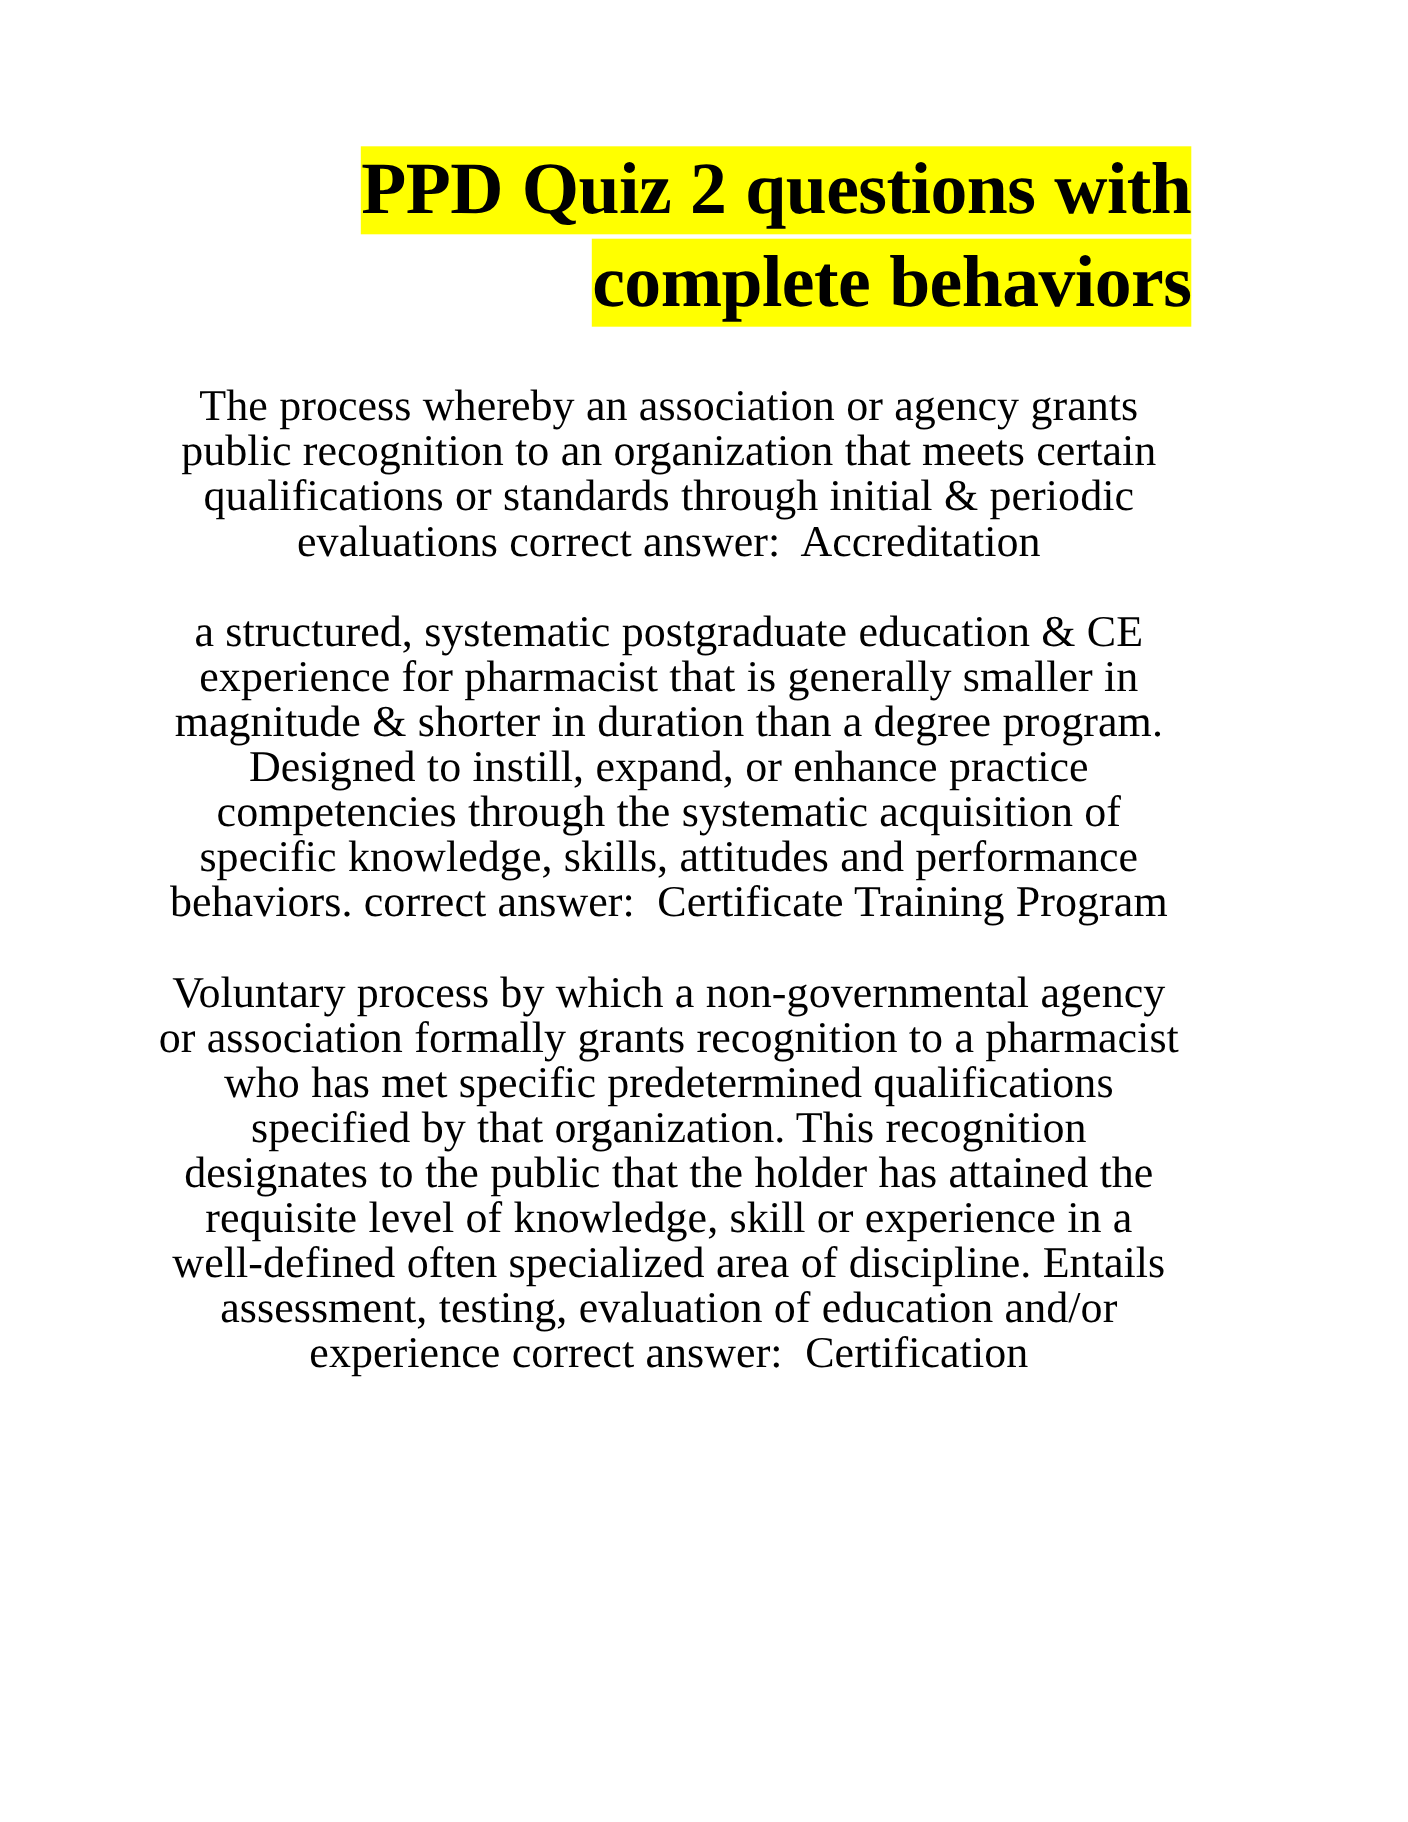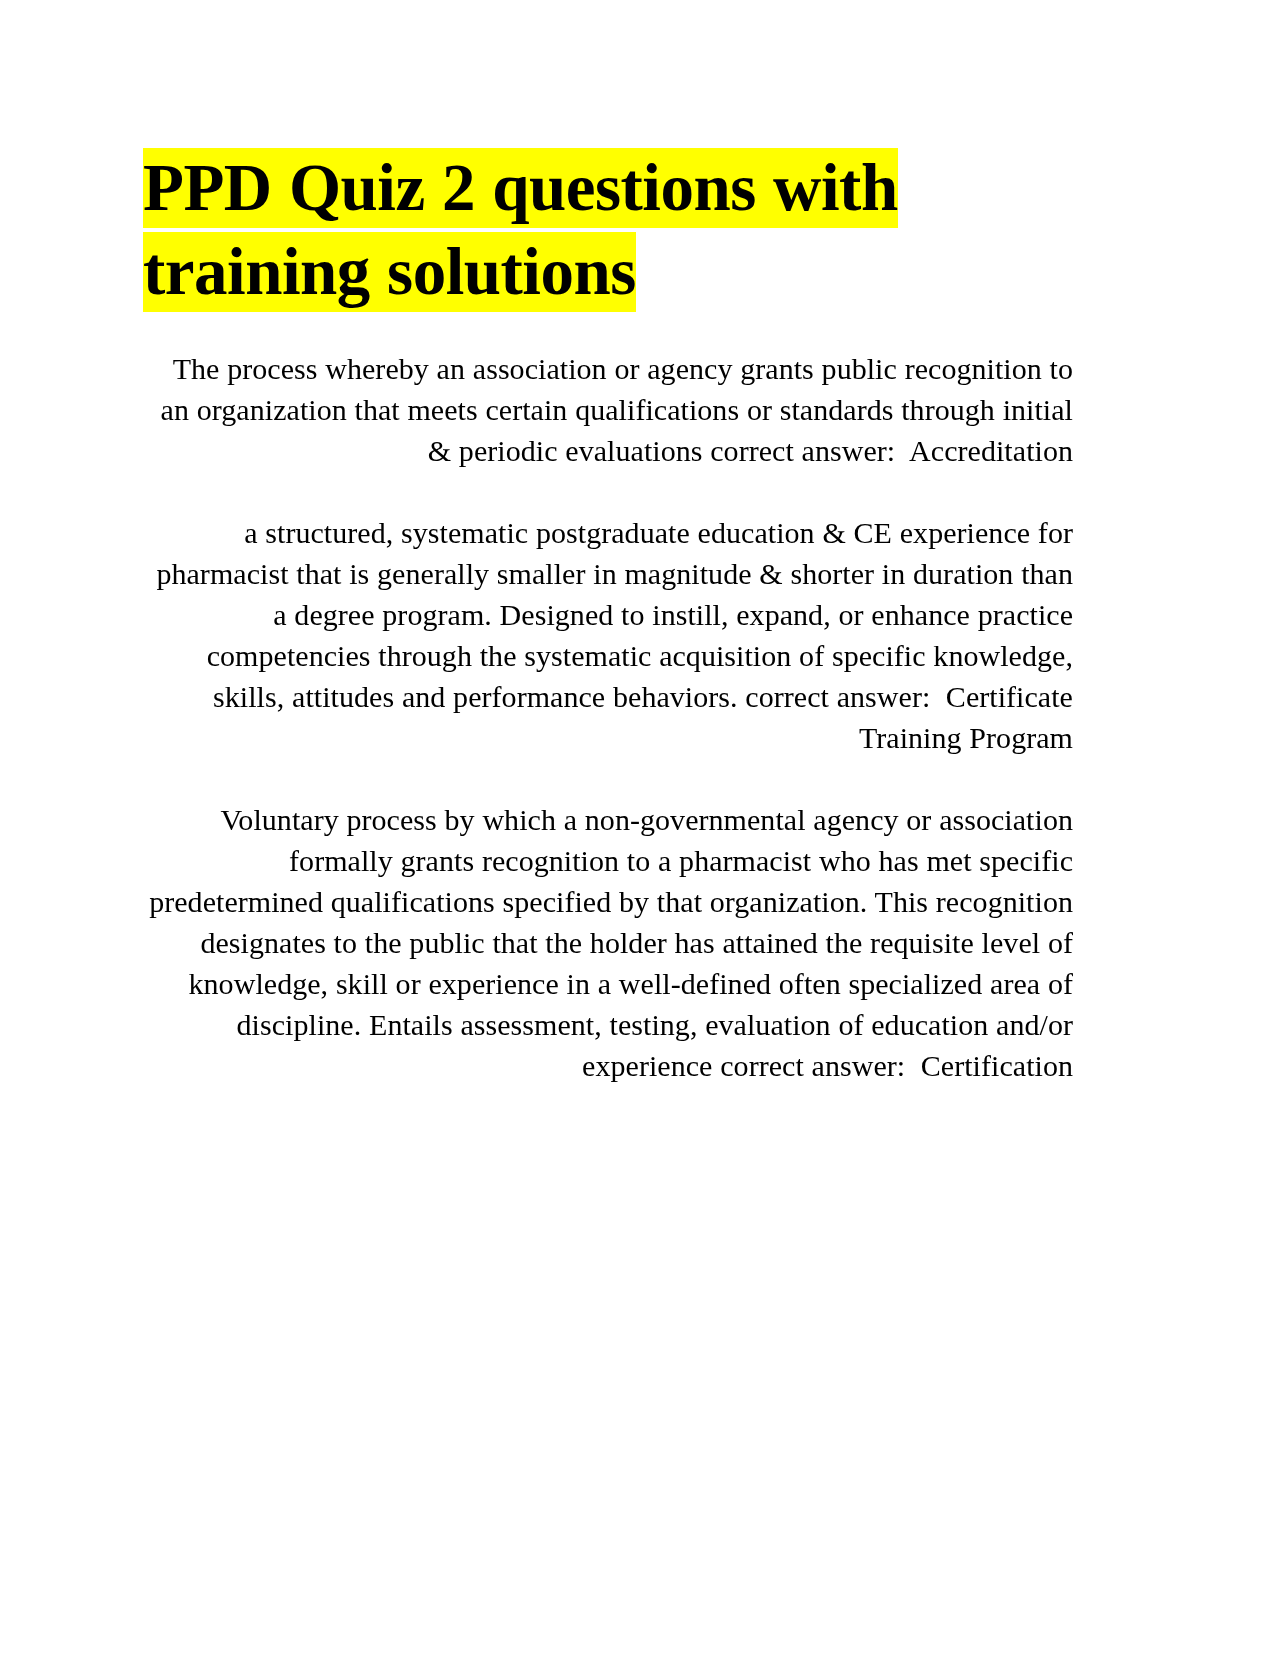--- a/index.html
+++ b/index.html
@@ -20,23 +20,23 @@
   .page {
     position: absolute;
     inset: 0;
     background: #ffffff;
   }
 
   
   .doc-title {
     position: absolute;
     left: 143px;
-    top: 145px;
+    top: 130px;
     width: 940px;
-    text-align: left;
+    text-align: right;
     font-family: "Liberation Serif", "DejaVu Serif", serif;
     font-weight: bold;
     font-size: 67px;
     line-height: 84px;
     letter-spacing: -0.5px;
     margin: 0;
     word-spacing: 1px;
   }
   .doc-title .hl {
     background-color: #ffff00;
@@ -47,40 +47,40 @@
 
   
   .body-block {
     position: absolute;
     left: 143px;
     top: 348px;
     width: 930px;
   }
   .para {
     font-family: "Liberation Serif", "DejaVu Serif", serif;
-    font-size: 30px;
+    font-size: 40px;
     line-height: 41px;
     margin: 0 0 41px 0;
-    text-align: right;
+    text-align: center;
     white-space: pre-wrap;
     word-spacing: 0.2px;
     letter-spacing: 0.05px;
   }
   .para:last-child {
     margin-bottom: 0;
   }
 </style>
 </head>
 <body>
 
 <div class="page">
 
   <h1 class="doc-title">
     <span class="hl">PPD Quiz 2 questions with</span><br>
-    <span class="hl">training solutions</span>
+    <span class="hl">complete behaviors</span>
   </h1>
 
   <div class="body-block">
     <p class="para">The process whereby an association or agency grants public recognition to an organization that meets certain qualifications or standards through initial &amp; periodic evaluations correct answer:  Accreditation</p>
     <p class="para">a structured, systematic postgraduate education &amp; CE experience for pharmacist that is generally smaller in magnitude &amp; shorter in duration than a degree program. Designed to instill, expand, or enhance practice competencies through the systematic acquisition of specific knowledge, skills, attitudes and performance behaviors. correct answer:  Certificate Training Program</p>
     <p class="para">Voluntary process by which a non-governmental agency or association formally grants recognition to a pharmacist who has met specific predetermined qualifications specified by that organization. This recognition designates to the public that the holder has attained the requisite level of knowledge, skill or experience in a well-defined often specialized area of discipline. Entails assessment, testing, evaluation of education and/or experience correct answer:  Certification</p>
   </div>
 
 </div>
 

